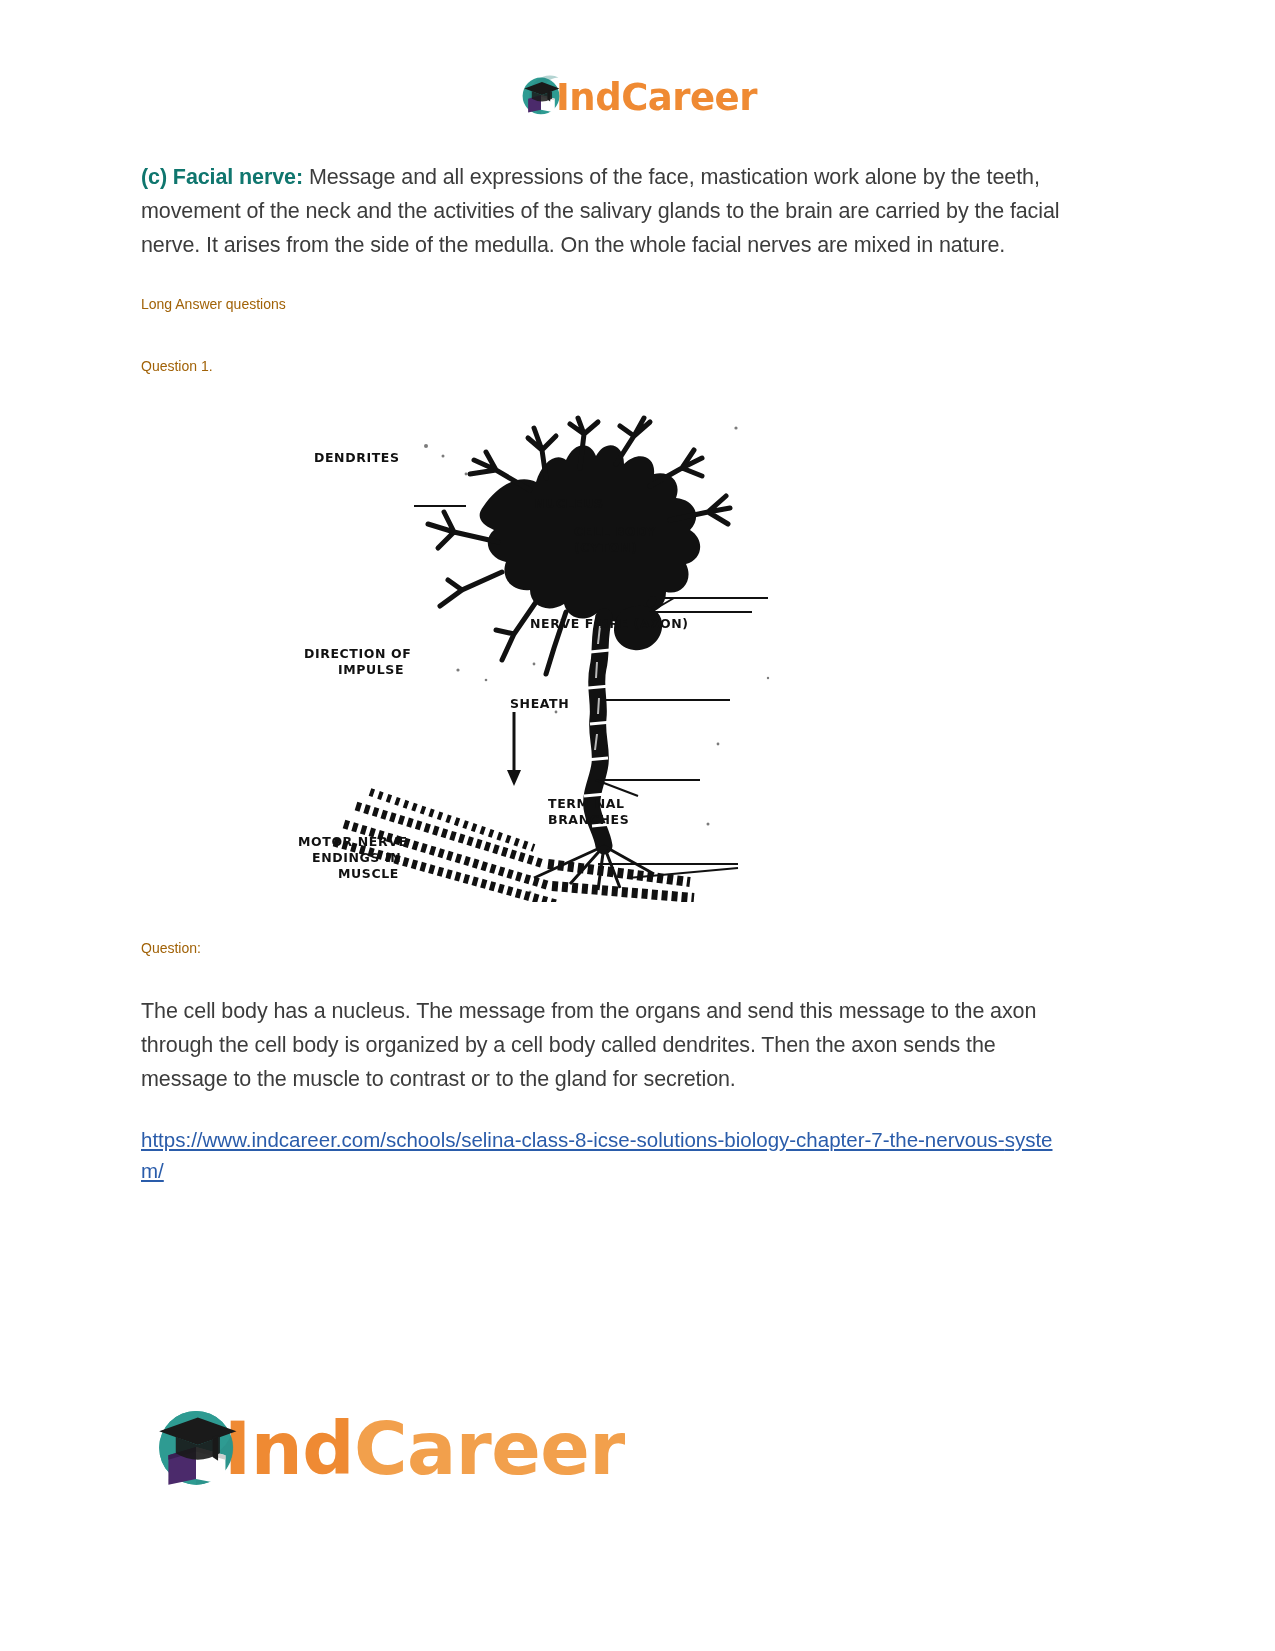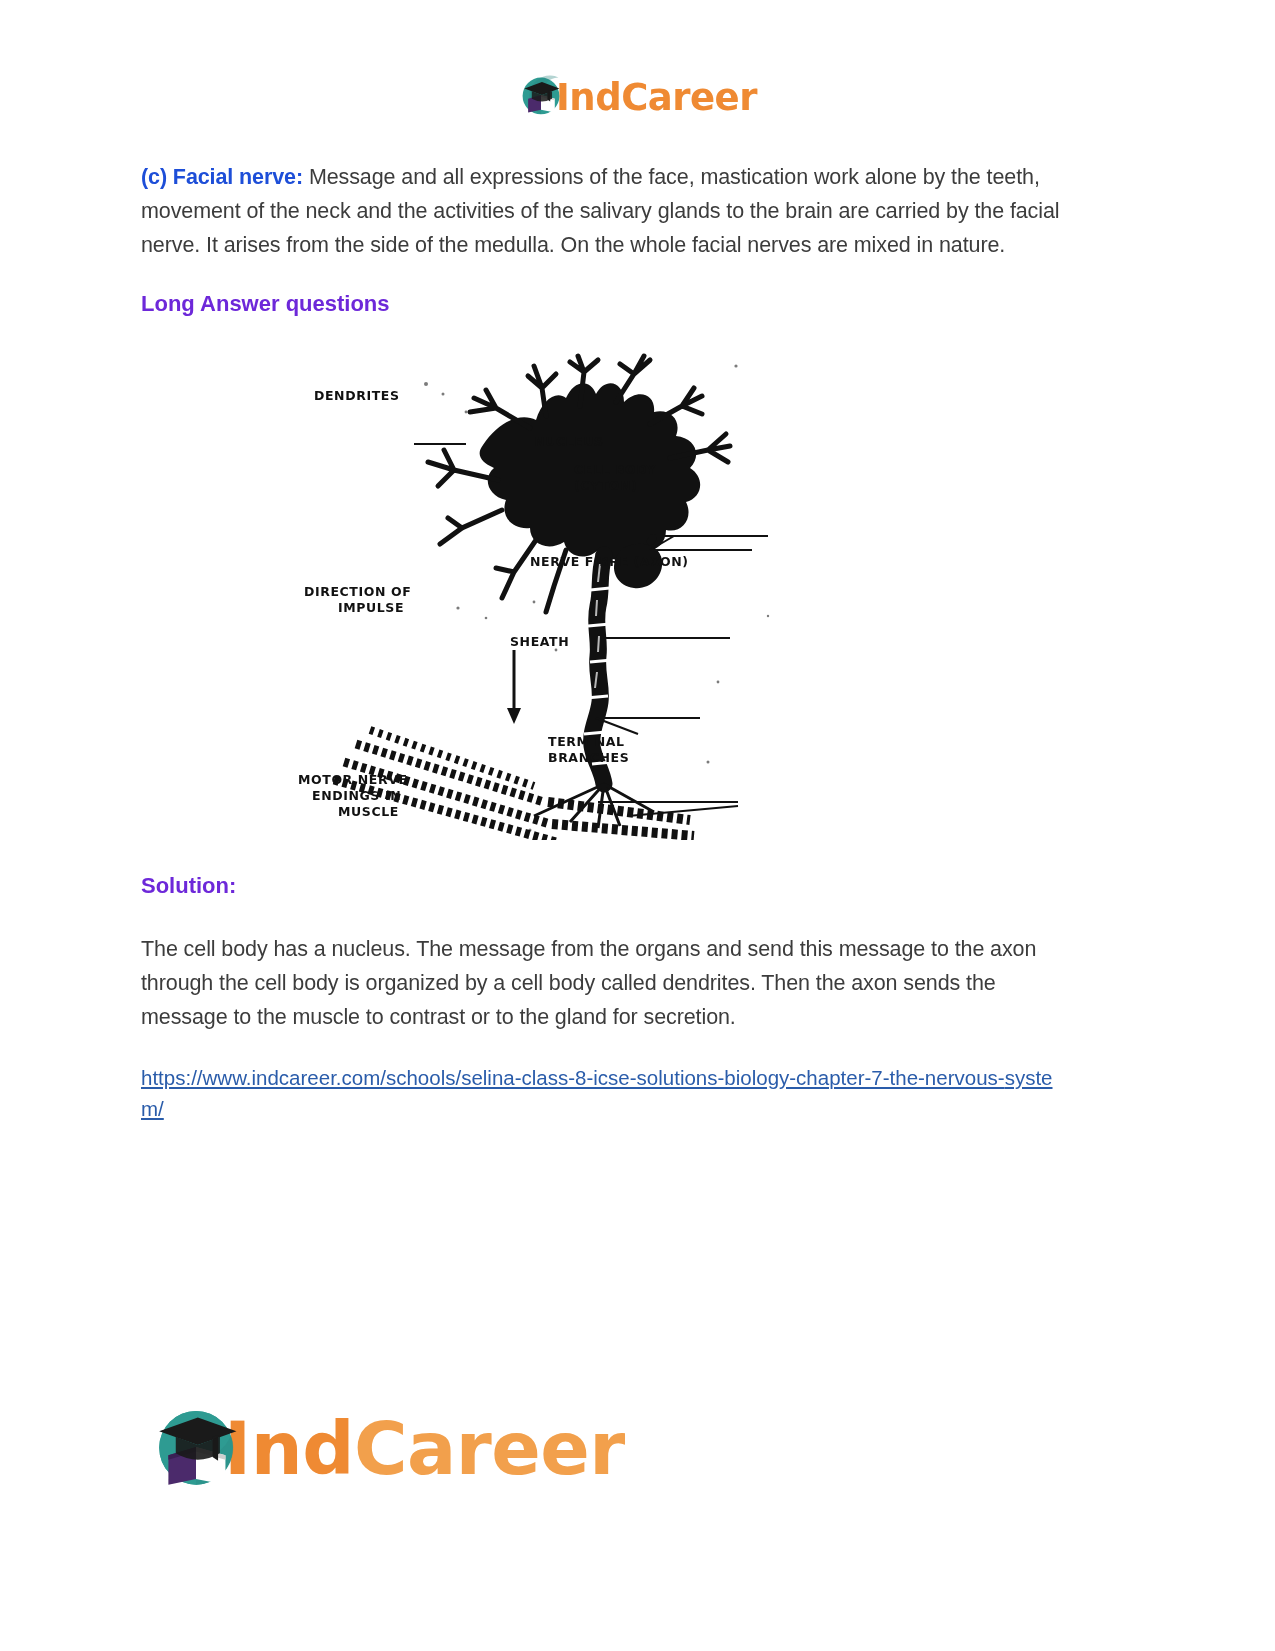--- a/index.html
+++ b/index.html
@@ -64,27 +64,27 @@
   }
 
   p.body-text {
     font-size: 21.5px;
     line-height: 34px;
     color: #3c3c3c;
     margin: 0 0 26px 0;
     font-family: "Liberation Sans", sans-serif;
     letter-spacing: -0.1px;
   }
-  p.body-text b, .bold { font-weight: bold; color: #1d4ed8; }
+  p.body-text b, .bold { font-weight: bold; color: #0f766e; }
 
   h3.heading {
-    font-size: 22px;
+    font-size: 14px;
     line-height: 32px;
-    font-weight: bold;
-    color: #6d28d9;
+    font-weight: normal;
+    color: #a16207;
     margin: 0 0 30px 0;
   }
 
   
   .figure {
     margin: 24px 0 30px 0;
     width: 934px;
     display: block;
     position: relative;
     height: 490px;
@@ -144,20 +144,21 @@
       <span class="logo-word"><span class="ind">Ind</span><span class="career">Career</span></span>
     </div>
   </div>
 
   <div class="content">
 
     <p class="body-text"><b>(c) Facial nerve:</b><span> Message and all expressions of the face, mastication work alone by the teeth, movement of the neck and the activities of the salivary glands to the brain are carried by the facial nerve. It arises from the side of the medulla. On the whole facial nerves are mixed in nature.</span></p>
 
     <h3 class="heading">Long Answer questions</h3>
 
+    <h3 class="heading">Question 1.</h3>
 
 
     <div class="figure">
       <svg width="620" height="490" viewBox="0 0 620 490" aria-hidden="true">
         <g fill="#111111" stroke="#111111">
 
           <path d="M185 95
                    C200 72 222 62 238 70
                    C244 50 258 40 268 48
                    C276 30 292 28 298 44
@@ -276,21 +277,21 @@
           <text x="250" y="396">TERMINAL</text>
           <text x="250" y="412">BRANCHES</text>
           <text x="0" y="434">MOTOR NERVE</text>
           <text x="14" y="450">ENDINGS IN</text>
           <text x="40" y="466">MUSCLE</text>
         </g>
       </svg>
 
     </div>
 
-    <h3 class="heading">Solution:</h3>
+    <h3 class="heading">Question:</h3>
 
 
     <p class="body-text">The cell body has a nucleus. The message from the organs and send this message to the axon through the cell body is organized by a cell body called dendrites. Then the axon sends the message to the muscle to contrast or to the gland for secretion.</p>
 
     <div class="link-block">
       <a class="source-link" href="#"><span>https://www.indcareer.com/schools/selina-class-8-icse-solutions-biology-chapter-7-the-nervous-</span><span>system/</span></a>
     </div>
 
   </div>
 

